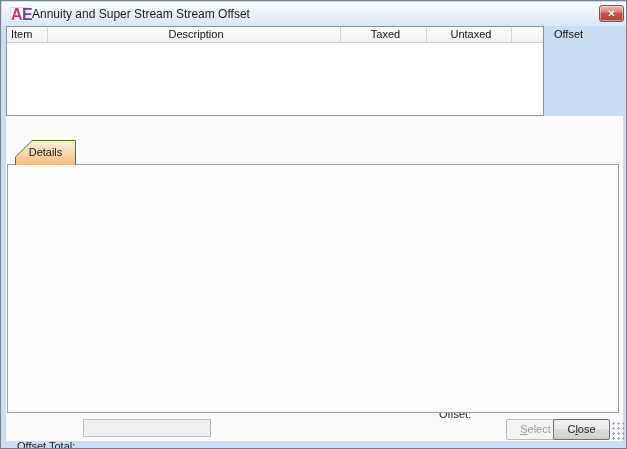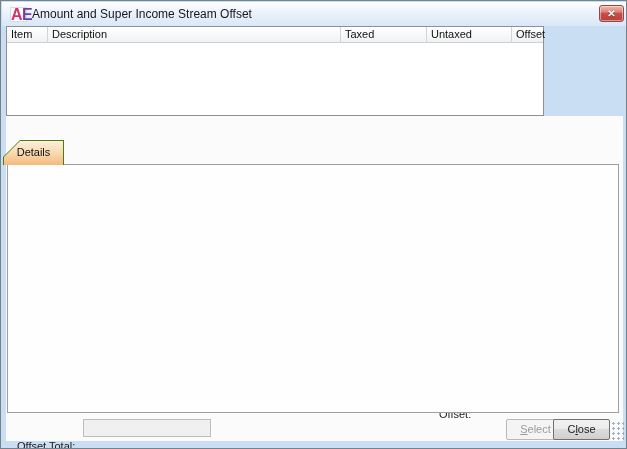--- a/index.html
+++ b/index.html
@@ -42,29 +42,29 @@
   .grid {
     position:absolute; left:5px; top:25px; width:538px; height:90px;
     background:#fff; border:1px solid #8C9097;
   }
   .grid-header {
     position:absolute; left:0; top:0; right:0; height:16px;
     background:linear-gradient(180deg,#FFFFFF 0%,#F6F7F9 60%,#EFF1F3 100%);
     border-bottom:1px solid #CFCFCF;
   }
   .grid-col { position:absolute; top:0; height:16px; padding:1px 0 0 4px; color:#111; }
-  .grid-col.sep { border-left:1px solid #D4D4D4; }
+  .grid-col.sep { border-left:1px solid #D4D4D4;text-align:center; }
   .grid-body { position:absolute; left:0; top:17px; right:0; bottom:0; background:#fff; }
 
   
   .client-bg { position:absolute; left:5px; top:115px; width:617px; height:325px; background:#FBFBFB; }
 
   
   .tab {
-    position:absolute; left:2px; top:139px; width:61px; height:25px;
+    position:absolute; left:14px; top:139px; width:61px; height:25px;
     clip-path:polygon(17px 0, 76px 0, 80px 4px, 80px 25px, 0 25px, 0 17px);
     background:#4d7c0f; z-index:3; cursor:pointer;
   }
   .tab-inner {
     position:absolute; left:1px; right:1px; top:1px; bottom:0;
     clip-path:polygon(16px 0, 74px 0, 78px 4px, 78px 24px, 0 24px, 0 16px);
     background:linear-gradient(180deg,#FDF0DC 0%,#F8D6AC 55%,#F3BA7C 100%);
     text-align:center; padding-top:5px; color:#111;
   }
 
@@ -145,21 +145,21 @@
     background-size:5px 5px; cursor:nwse-resize;
   }
 </style>
 </head>
 <body>
 
 <div class="window">
 
   <div class="titlebar">
     <div class="app-icon"><span class="a">A</span><span class="e">E</span></div>
-    <div class="win-title">Amount and Super Income Stream Offset</div>
+    <div class="win-title">Annuity and Super Stream Stream Offset</div>
     <div class="close-btn">✕</div>
   </div>
 
   <div class="grid">
     <div class="grid-header">
       <div class="grid-col" style="left:0; width:40px;">Item</div>
       <div class="grid-col sep" style="left:40px; width:293px;">Description</div>
       <div class="grid-col sep" style="left:333px; width:86px;">Taxed</div>
       <div class="grid-col sep" style="left:419px; width:85px;">Untaxed</div>
       <div class="grid-col sep" style="left:504px; width:110px;">Offset</div>

